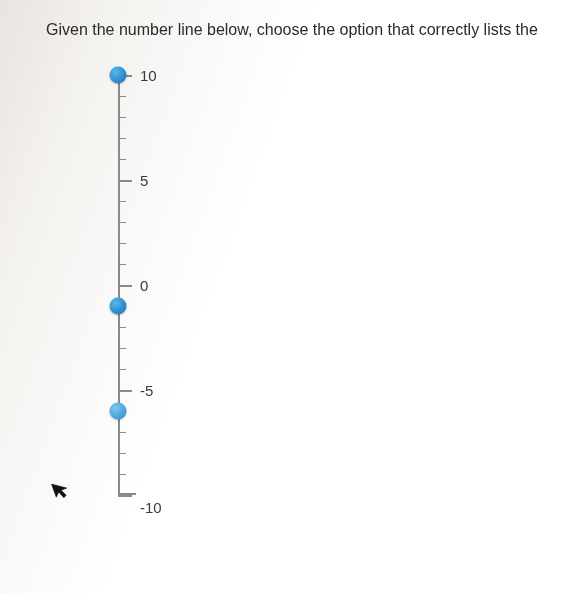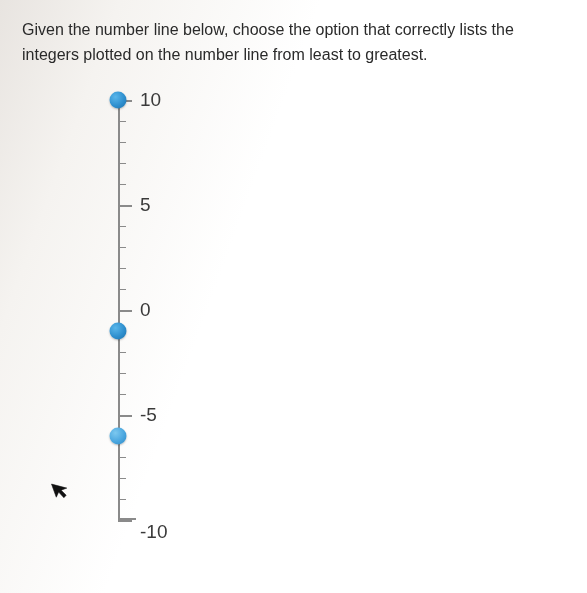--- a/index.html
+++ b/index.html
@@ -10,20 +10,21 @@
     color: #333;
     position: relative;
     padding: 18px 22px;
   }
   .question {
     font-size: 16px;
     line-height: 1.55;
     color: #2a2a2a;
     font-weight: 500;
     margin-bottom: 32px;
+    margin-left: 24px;
   }
   .numberline-wrap {
     position: relative;
     margin-left: 78px;
     margin-top: 10px;
     width: 120px;
     height: 440px;
   }
   .axis {
     position: absolute;
@@ -37,21 +38,21 @@
     position: absolute;
     left: 18px;
     height: 1px;
     background: #8a8a8a;
   }
   .tick.major { width: 14px; height: 2px; }
   .tick.minor { width: 8px; }
   .tick-label {
     position: absolute;
     left: 40px;
-    font-size: 19px;
+    font-size: 15px;
     color: #3a3a3a;
     transform: translateY(-50%);
   }
   .point {
     position: absolute;
     width: 17px;
     height: 17px;
     border-radius: 50%;
     background: radial-gradient(circle at 35% 32%, #5ab6ea 0%, #2e8fce 55%, #1d6fa8 100%);
     box-shadow: 0 1px 2px rgba(0,0,0,0.25);
@@ -75,21 +76,20 @@
     font-size: 18px;
     color: #111;
     transform: rotate(-20deg);
   }
 </style>
 </head>
 <body>
 
 <div class="question">
   <span>Given the number line below, choose the option that correctly lists the</span><br>
-  <span>integers plotted on the number line from least to greatest.</span>
 </div>
 
 <div class="numberline-wrap">
   <div class="axis"></div>
 
   <div class="tick major" style="top:0px"></div>
   <div class="tick-label" style="top:0px">10</div>
 
   <div class="tick major" style="top:105px"></div>
   <div class="tick-label" style="top:105px">5</div>

